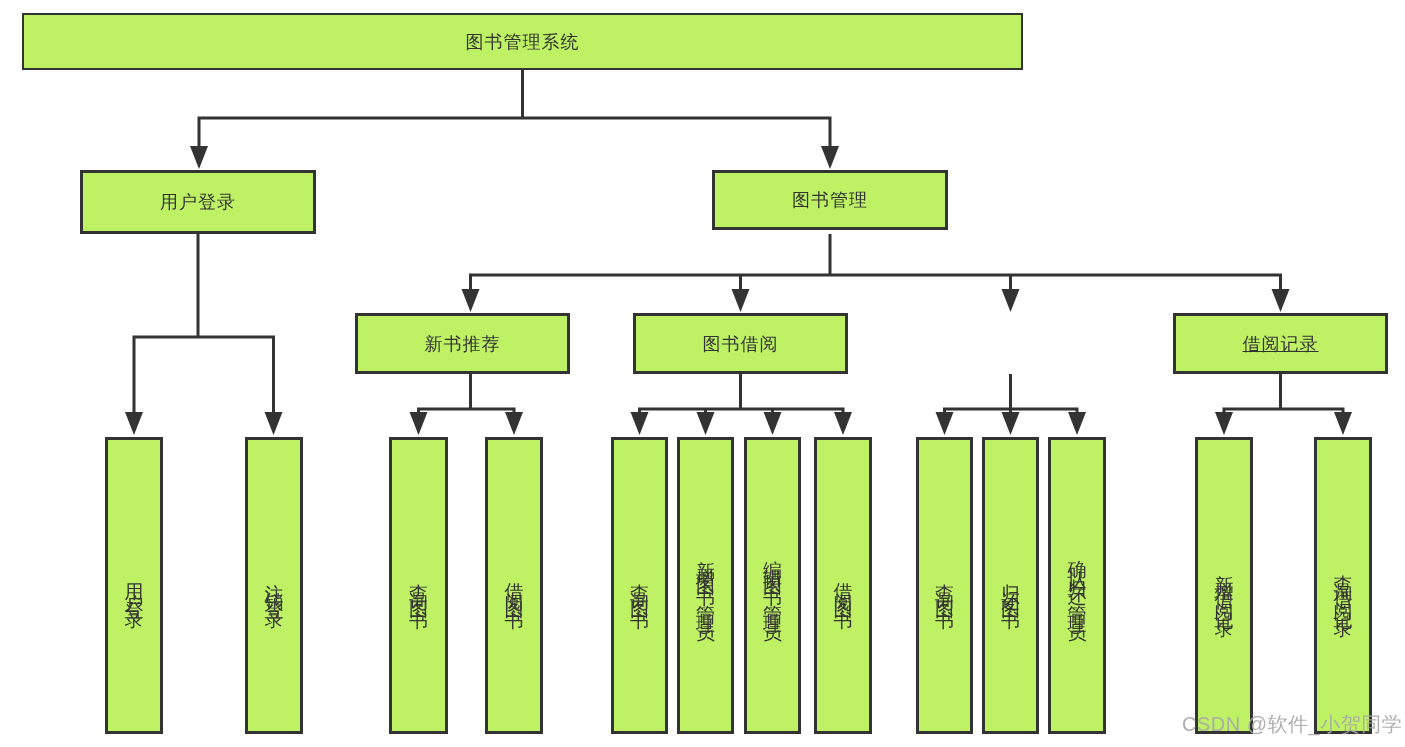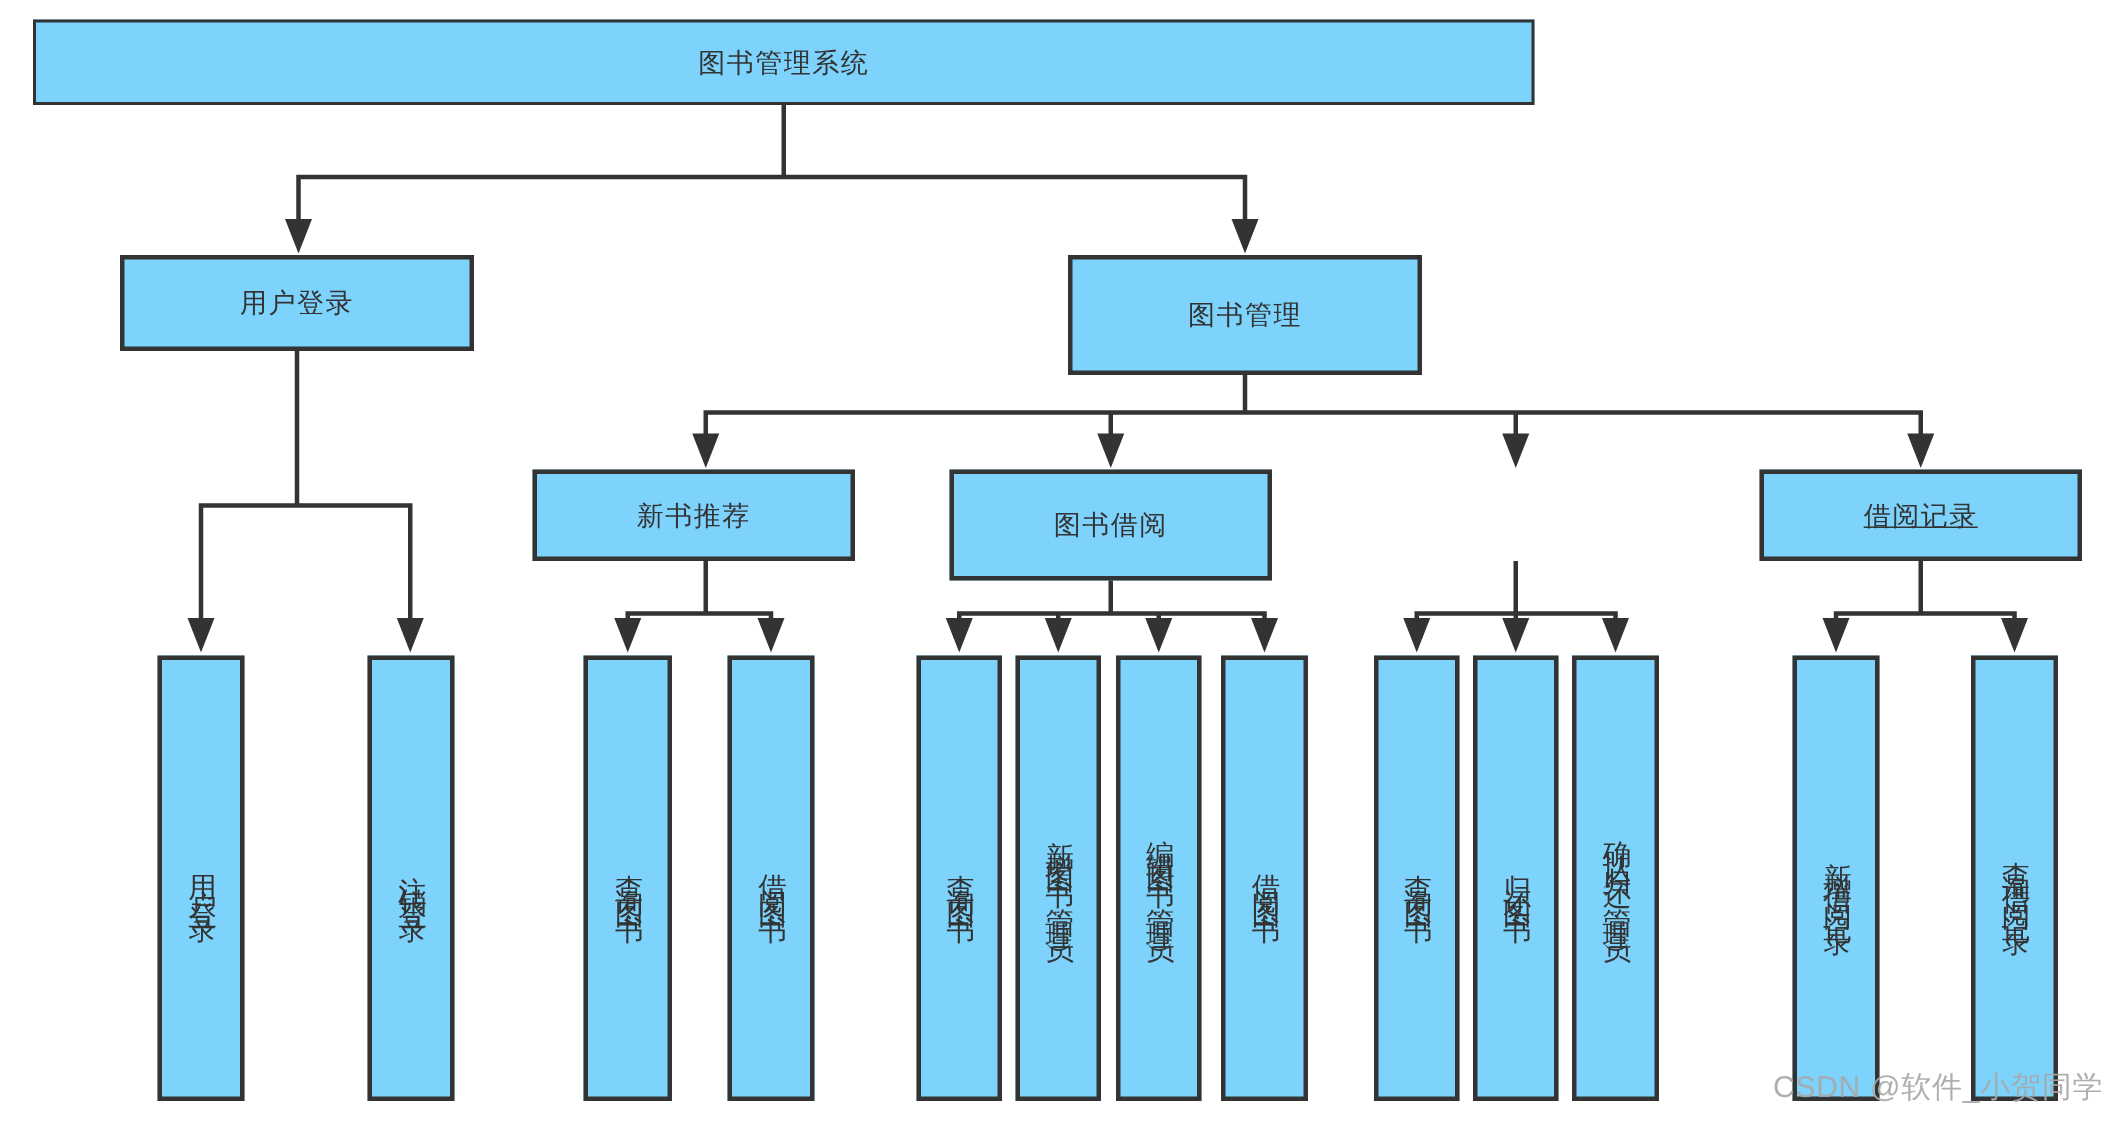--- a/index.html
+++ b/index.html
@@ -9,21 +9,21 @@
     background:#ffffff;
     font-family:"Liberation Sans", sans-serif;
     overflow:hidden;
   }
   .connector-layer{
     position:absolute;left:0;top:0;width:1405px;height:747px;
   }
   .box{
     position:absolute;
     box-sizing:border-box;
-    background:#7dd3fc;
+    background:#bef264;
     border:3px solid #333333;
     color:#333333;
     display:flex;align-items:center;justify-content:center;
     font-size:18px;
     letter-spacing:1px;
     z-index:2;
     white-space:nowrap;
   }
   .root-box{border-width:2.5px;font-size:18px;}
   .leaf{
@@ -99,24 +99,24 @@
       <polygon points="1001.5,412 1019.5,412 1010.5,435"></polygon>
       <polygon points="1068,412 1086,412 1077,435"></polygon>
       <polygon points="1215,412 1233,412 1224,435"></polygon>
       <polygon points="1334,412 1352,412 1343,435"></polygon>
     </g>
   </svg>
 
   <div class="box root-box" style="left:22px;top:13px;width:1001px;height:57px;">图书管理系统</div>
 
   <div class="box" style="left:80px;top:170px;width:236px;height:64px;">用户登录</div>
-  <div class="box" style="left:712px;top:170px;width:236px;height:80px;">图书管理</div>
+  <div class="box" style="left:712px;top:170px;width:236px;height:60px;">图书管理</div>
 
   <div class="box" style="left:355px;top:313px;width:215px;height:61px;">新书推荐</div>
-  <div class="box" style="left:633px;top:313px;width:215px;height:74px;">图书借阅</div>
+  <div class="box" style="left:633px;top:313px;width:215px;height:61px;">图书借阅</div>
   <div class="box" style="left:1173px;top:313px;width:215px;height:61px;text-decoration:underline;">借阅记录</div>
 
   <div class="box leaf" style="left:105px;width:58px;">用户登录</div>
   <div class="box leaf" style="left:245px;width:58px;">注销登录</div>
 
   <div class="box leaf" style="left:389px;width:59px;">查询图书</div>
   <div class="box leaf" style="left:485px;width:58px;">借阅图书</div>
 
   <div class="box leaf" style="left:611px;width:57px;">查询图书</div>
   <div class="box leaf" style="left:677px;width:57px;">新增图书（管理员）</div>

